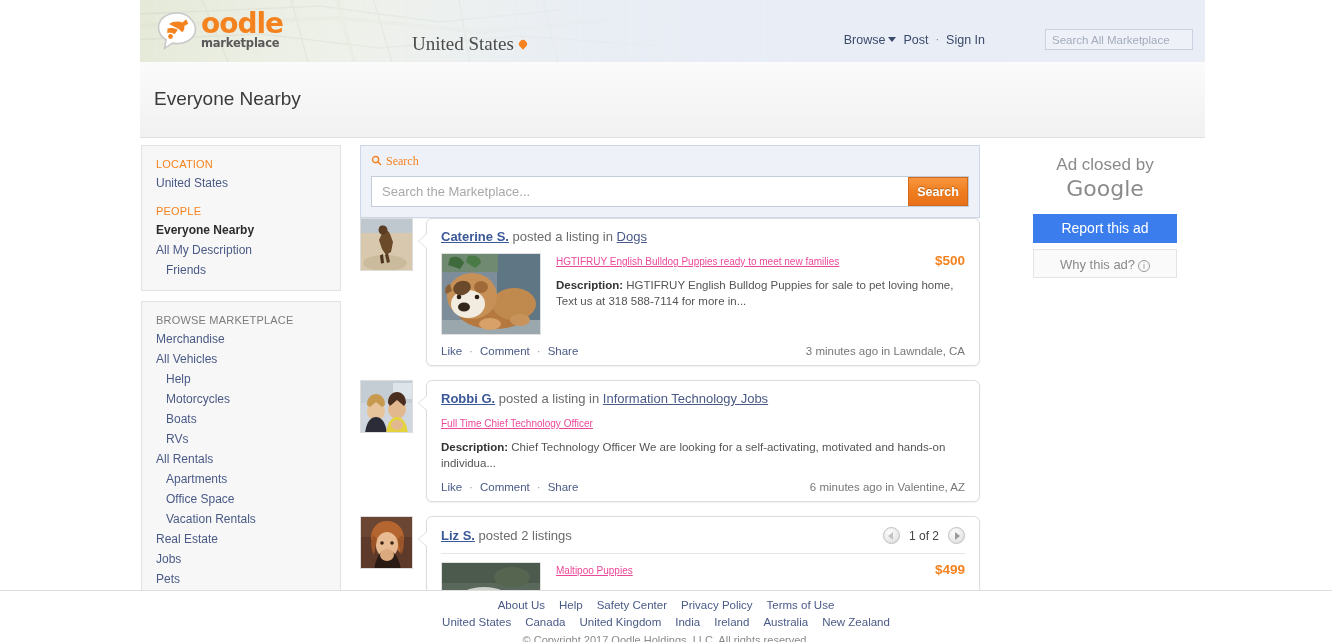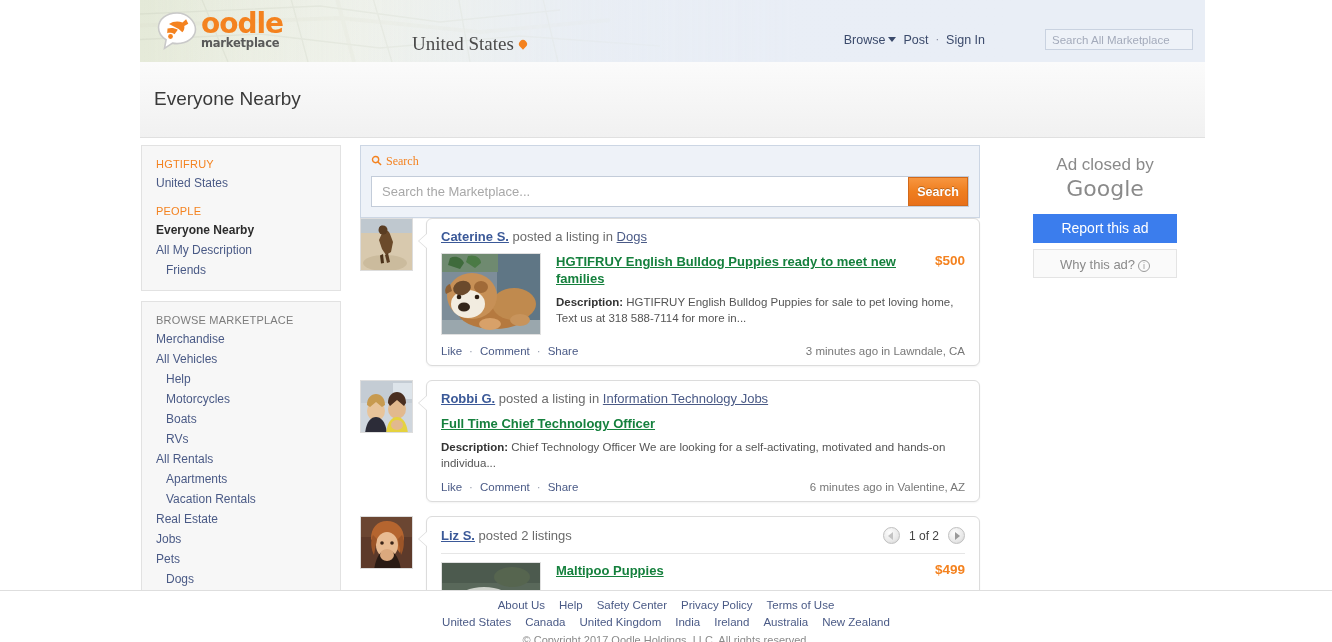--- a/index.html
+++ b/index.html
@@ -128,21 +128,21 @@
 
   .byline { font-size:13px; color:#6b6b6b; margin-bottom:9px; }
   .byline .who { color:#3b5998; font-weight:bold; }
   .byline .cat { color:#4a5a86; }
 
   .listing { display:flex; }
   .thumb { width:100px; height:82px; flex:0 0 100px; margin-right:15px; border:1px solid #e0e0e0; overflow:hidden; }
   .listing-body { flex:1; min-width:0; }
   .listing-head { display:flex; align-items:flex-start; }
   .ltitle {
-    flex:1; font-size:13px; font-weight:bold; color:#15803d; line-height:17px; padding-right:10px;
+    flex:1; font-size:10px; font-weight:normal; color:#ec4899; line-height:17px; padding-right:10px;
   }
   .price { font-size:13.5px; font-weight:bold; color:#f4821f; white-space:nowrap; }
   .desc { font-size:11.5px; color:#555; line-height:16px; margin-top:7px; }
   .desc b { color:#333; }
   .actions {
     display:flex; align-items:center; margin-top:10px; font-size:11.5px; color:#4a5a86;
   }
   .actions a { color:#4a5a86; text-decoration:none; }
   .actions .sep { color:#9aa0b0; margin:0 7px; }
   .meta { margin-left:auto; color:#777; font-size:11.5px; }
@@ -256,21 +256,21 @@
   </div>
 
   <div class="titlebar">
     <h1>Everyone Nearby</h1>
   </div>
 
   <div class="content">
 
     <div class="sidebar">
       <div class="card">
-        <div class="sec-head">HGTIFRUY</div>
+        <div class="sec-head">LOCATION</div>
         <ul class="snav">
           <li>
               <a href="#">United States</a>
             </li>
         </ul>
         <div class="gap"></div>
         <div class="sec-head">PEOPLE</div>
         <ul class="snav">
           <li class="active">
               <a href="#">Everyone Nearby</a>
@@ -303,20 +303,23 @@
               <a href="#">Boats</a>
             </li>
           <li class="sub">
               <a href="#">RVs</a>
             </li>
           <li>
               <a href="#">All Rentals</a>
             </li>
           <li class="sub">
               <a href="#">Apartments</a>
+            </li>
+          <li class="sub">
+              <a href="#">Office Space</a>
             </li>
           <li class="sub">
               <a href="#">Vacation Rentals</a>
             </li>
           <li>
               <a href="#">Real Estate</a>
             </li>
           <li>
               <a href="#">Jobs</a>
             </li>

